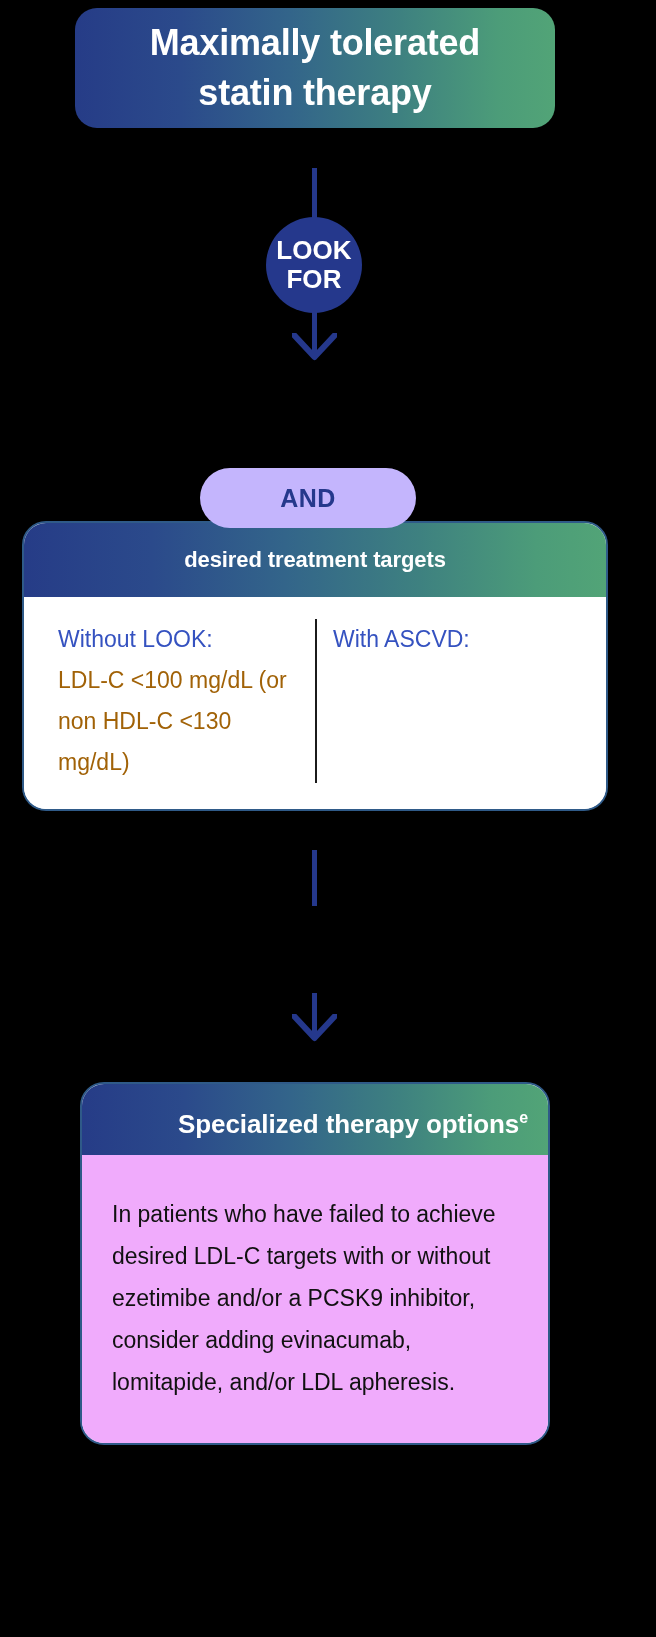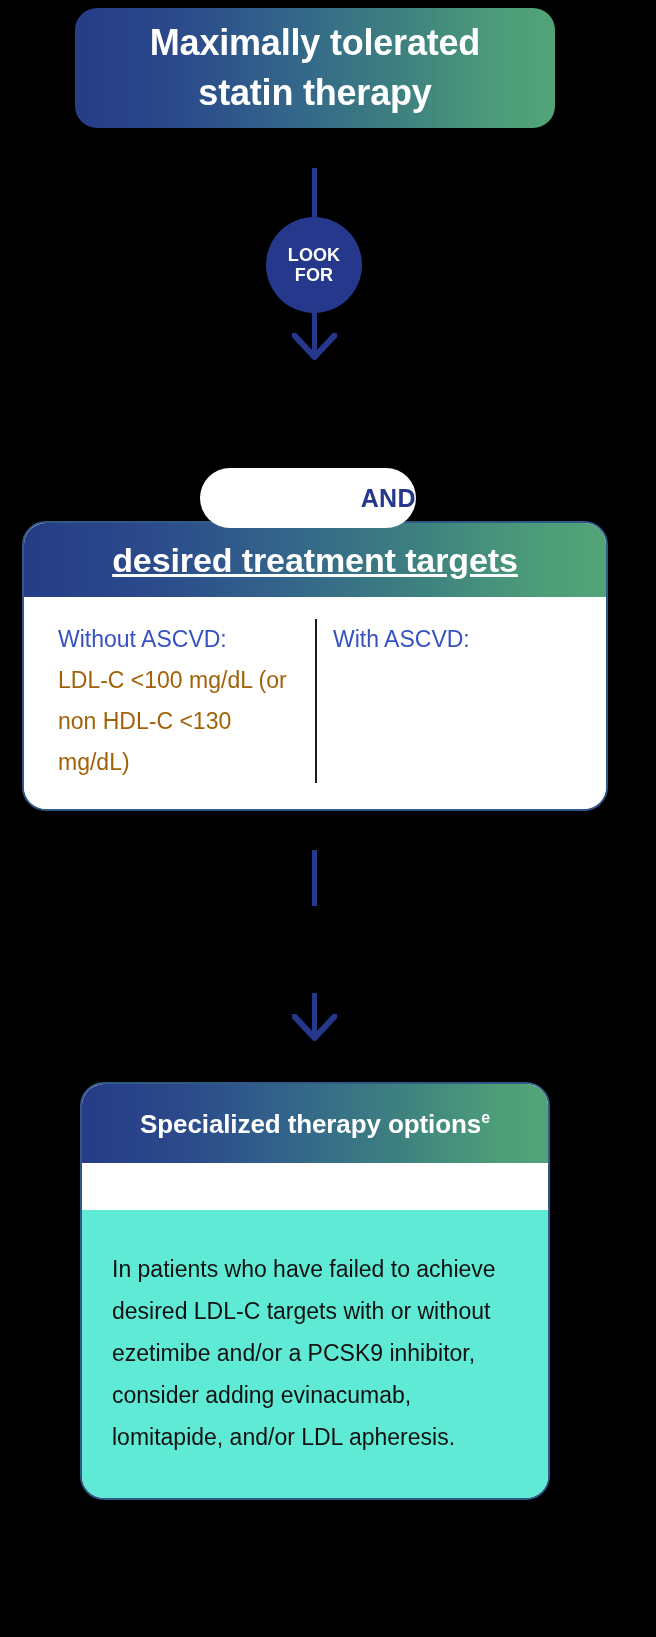--- a/index.html
+++ b/index.html
@@ -67,21 +67,21 @@
     height: 96px;
     border-radius: 50%;
     background: #25388c;
     display: flex;
     align-items: center;
     justify-content: center;
     left: 266px;
   }
   .badge .btxt {
     color: #ffffff;
-    font-size: 18px;
+    font-size: 26px;
     font-weight: bold;
     line-height: 1.12;
     text-align: center;
     letter-spacing: 0.1px;
   }
   .badge-lookfor { top: 217px; }
   .badge-ifno    { top: 900px; }
 
   
   .node-reduction {
@@ -103,24 +103,24 @@
   }
 
   
   .and-pill {
     position: absolute;
     left: 200px;
     top: 468px;
     width: 216px;
     height: 60px;
     border-radius: 30px;
-    background: #ffffff;
-    display: flex;
-    align-items: center;
-    justify-content: flex-end;
+    background: #c4b5fd;
+    display: flex;
+    align-items: center;
+    justify-content: center;
     z-index: 10;
     box-shadow: 0 0 0 0 rgba(0,0,0,0);
   }
   .and-pill .txt {
     color: #25388c;
     font-size: 25px;
     font-weight: bold;
     letter-spacing: 0.4px;
   }
 
@@ -136,24 +136,23 @@
     border: 2px solid #2f5a88;
   }
   .targets-header {
     height: 74px;
     display: flex;
     align-items: center;
     justify-content: center;
   }
   .targets-header .txt {
     color: #ffffff;
-    font-size: 34px;
+    font-size: 22px;
     font-weight: bold;
     letter-spacing: -0.1px;
-    text-decoration: underline;
   }
   .targets-body {
     display: flex;
     background: #ffffff;
     padding: 22px 6px 26px 6px;
   }
   .targets-col {
     width: 50%;
     padding: 0 18px 0 28px;
   }
@@ -178,39 +177,38 @@
     position: absolute;
     left: 80px;
     top: 1082px;
     width: 470px;
     border-radius: 24px;
     overflow: hidden;
     background: #ffffff;
     border: 2px solid #2f5a88;
   }
   .special-header {
-    padding: 22px 20px 20px 20px;
-    text-align: center;
+    padding: 22px 20px 12px 20px;
+    text-align: right;
   }
   .special-header .txt {
     color: #ffffff;
     font-size: 26px;
     font-weight: bold;
     line-height: 1.42;
     letter-spacing: -0.1px;
   }
   .special-header .sup {
     font-size: 16px;
     vertical-align: super;
     font-weight: bold;
   }
   .special-body {
-    background: #5eead4;
+    background: #f0abfc;
     padding: 38px 34px 40px 30px;
-    margin-top: 47px;
   }
   .special-body .txt {
     color: #111111;
     font-size: 23px;
     line-height: 1.83;
   }
 </style>
 </head>
 <body>
 
@@ -238,21 +236,21 @@
   <div class="and-pill">
     <div class="txt">AND</div>
   </div>
 
   <div class="node-targets">
     <div class="targets-header grad">
       <div class="txt">desired treatment targets</div>
     </div>
     <div class="targets-body">
       <div class="targets-col left">
-        <div class="col-head">Without ASCVD:</div>
+        <div class="col-head">Without LOOK:</div>
         <div class="col-body">LDL-C &lt;100 mg/dL (or non HDL-C &lt;130 mg/dL)</div>
       </div>
       <div class="targets-col right">
         <div class="col-head">With ASCVD:</div>
       </div>
     </div>
   </div>
 
   <div class="stem" style="top:850px; height:56px;"></div>
 

